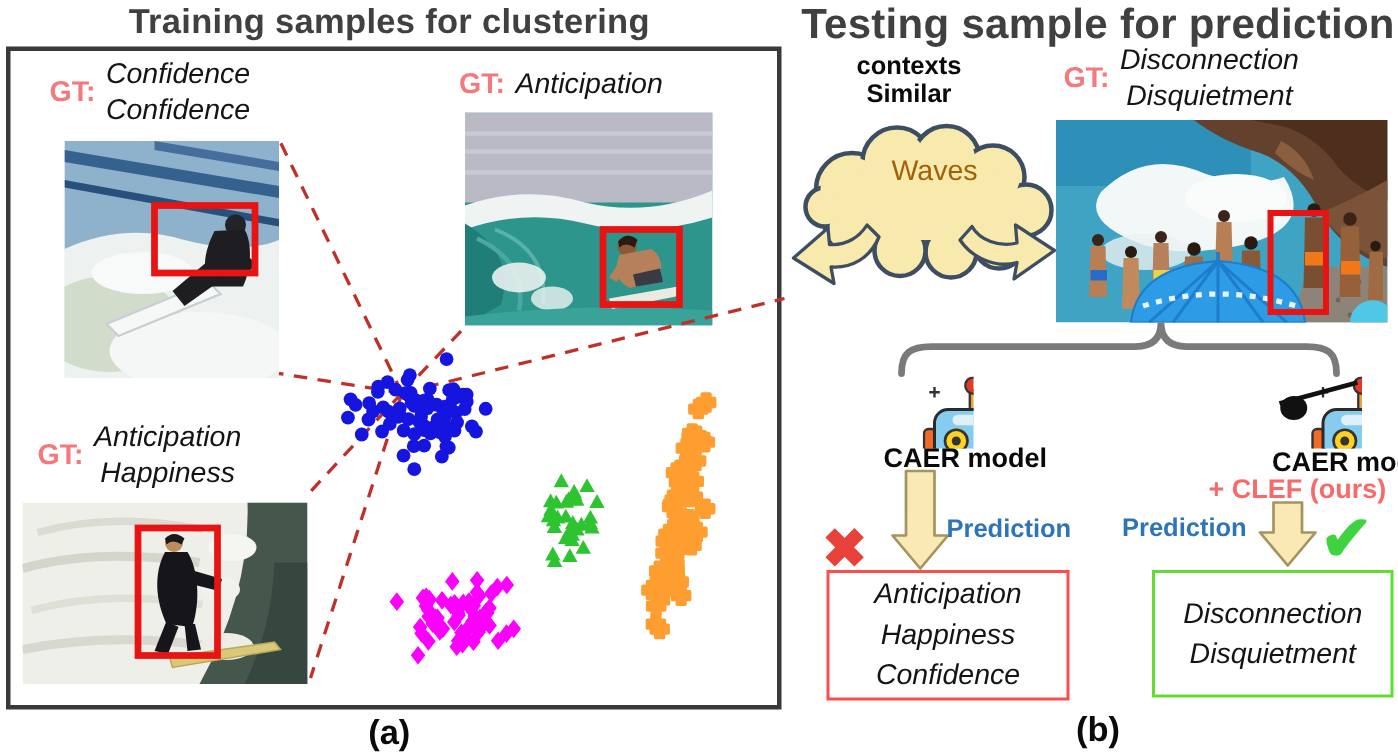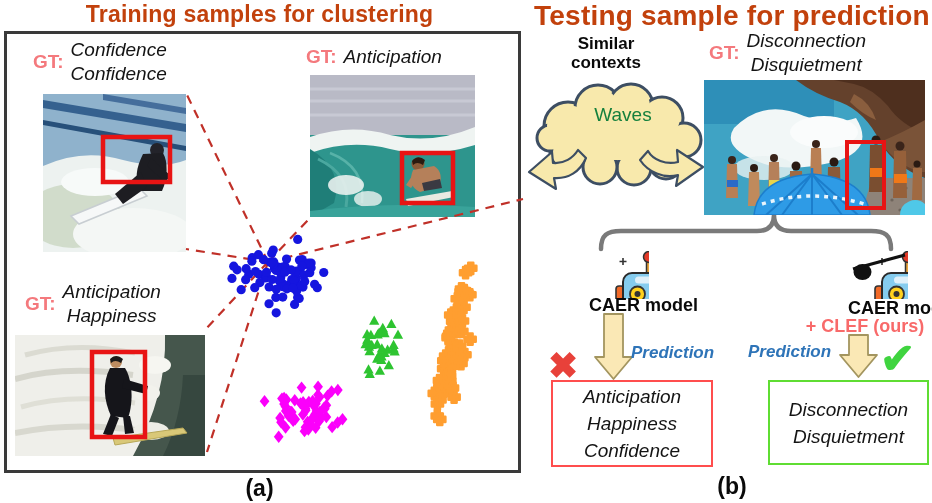--- a/index.html
+++ b/index.html
@@ -1,32 +1,32 @@
 <!DOCTYPE html>
 <html><head>
 <meta charset="utf-8">
 <style>
   html,body{margin:0;padding:0;background:#fff;}
   .stage{
     position:relative;width:932px;height:503px;background:#fff;overflow:hidden;
     font-family:"Liberation Sans",sans-serif;color:#111;
   }
   .abs{position:absolute;}
-  .panel-title{font-weight:bold;font-size:23px;text-align:center;letter-spacing:.2px;color:#c2410c;}
+  .panel-title{font-weight:bold;font-size:23px;text-align:center;letter-spacing:.2px;color:#404040;}
   .panel-a-box{left:4px;top:31px;width:511px;height:436px;border:3px solid #3a3a3a;background:#fff;}
   .caption{font-weight:bold;font-size:23px;text-align:center;color:#0a0a0a;}
   .gt-row{display:flex;align-items:center;gap:7px;}
   .gt-prefix{font-weight:bold;font-size:19px;color:#F4797D;white-space:nowrap;}
   .gt-lines{display:flex;flex-direction:column;align-items:center;}
   .gt-line{font-style:italic;font-size:19px;line-height:24px;color:#141414;white-space:nowrap;}
   .bold-note{font-weight:bold;font-size:17px;line-height:19px;text-align:center;color:#0a0a0a;}
-  .cloud-text{font-size:19px;line-height:24px;text-align:center;color:#15803d;}
+  .cloud-text{font-size:19px;line-height:24px;text-align:center;color:#a16207;}
   .model-label{font-weight:bold;font-size:18px;text-align:center;color:#0a0a0a;white-space:nowrap;margin-left:28px;}
   .clef-label{font-weight:bold;font-size:18px;text-align:center;color:#F86A6A;white-space:nowrap;}
-  .pred-label{font-weight:bold;font-size:17px;color:#2E74B8;white-space:nowrap;font-style:italic;}
+  .pred-label{font-weight:bold;font-size:17px;color:#2E74B8;white-space:nowrap;}
   .result-icon{font-weight:bold;line-height:1;}
   .cross{font-size:36px;color:#E8413A;}
   .check{font-size:42px;color:#3FD43F;}
   .out-box{display:flex;flex-direction:column;align-items:center;justify-content:center;background:#fff;}
   .out-box .line{font-style:italic;font-size:19px;line-height:27px;color:#141414;white-space:nowrap;}
   .box-red{border:2.5px solid #FF4D4D;}
   .box-green{border:2.5px solid #5FDD33;}
   svg{display:block;}
   .layer{left:0;top:0;width:932px;height:503px;pointer-events:none;}
 </style>
@@ -122,22 +122,22 @@
       <span class="gt-line">Anticipation</span>
       <span class="gt-line">Happiness</span>
     </span>
   </div>
 
   <div class="abs caption" style="left:4px;top:475px;width:511px;">(a)</div>
 
   <div class="abs panel-title" style="left:532px;top:0px;width:400px;font-size:28px;">Testing sample for prediction</div>
 
   <div class="abs bold-note" style="left:554px;top:34px;width:104px;">
+    <div>contexts</div>
     <div>Similar</div>
-    <div>contexts</div>
   </div>
 
   <div class="abs gt-row" style="left:709px;top:29px;">
     <span class="gt-prefix">GT:</span>
     <span class="gt-lines">
       <span class="gt-line">Disconnection</span>
       <span class="gt-line">Disquietment</span>
     </span>
   </div>
 

